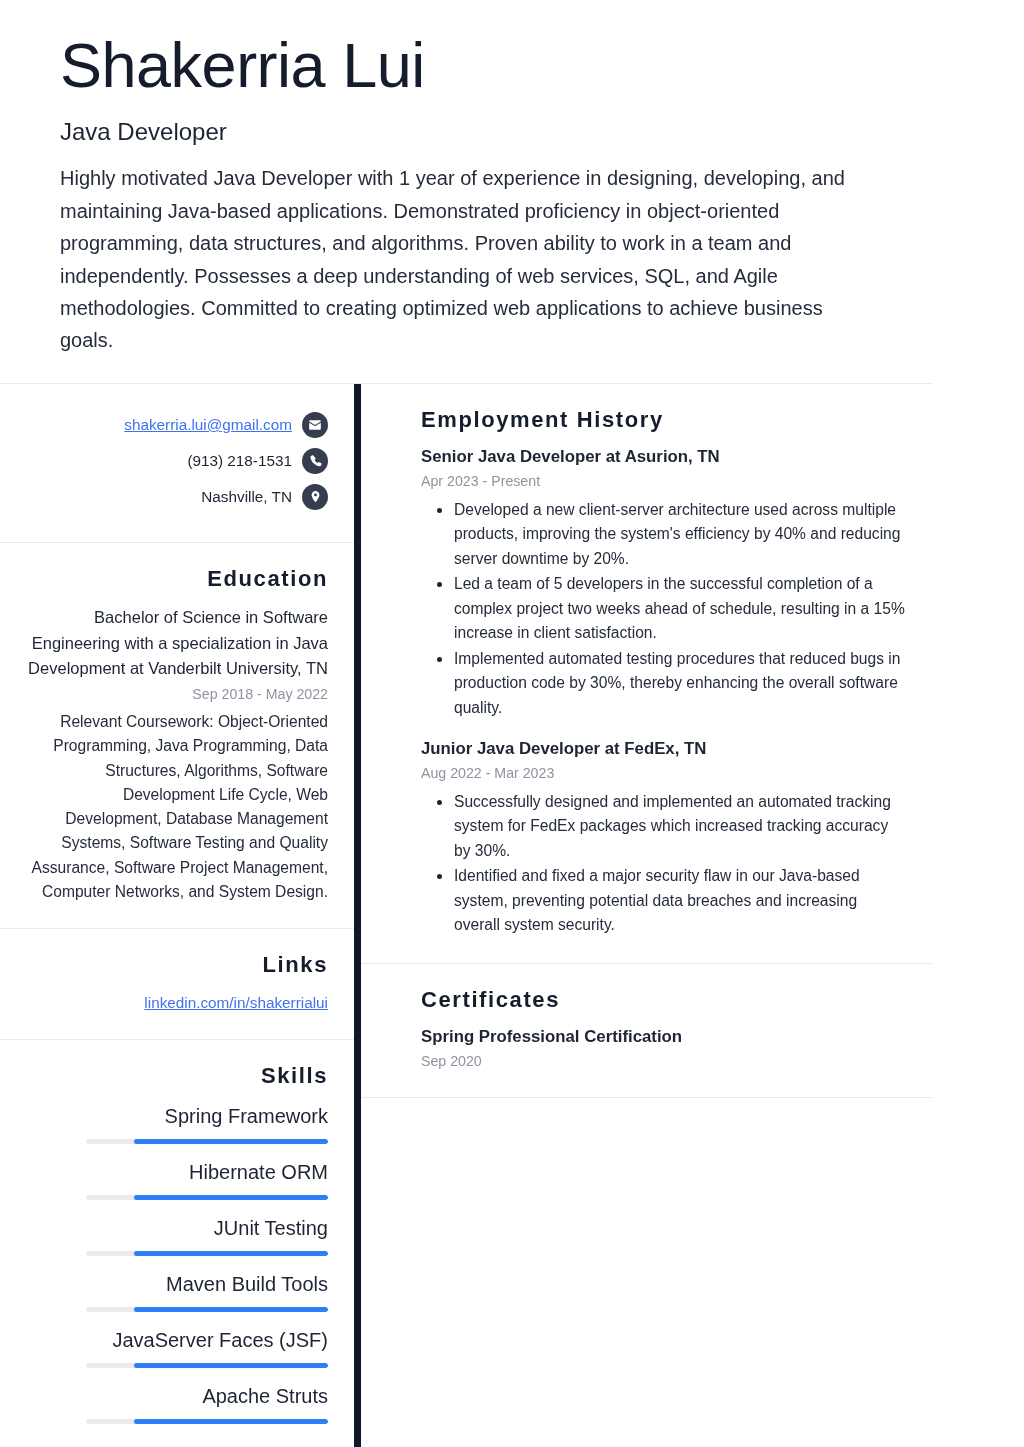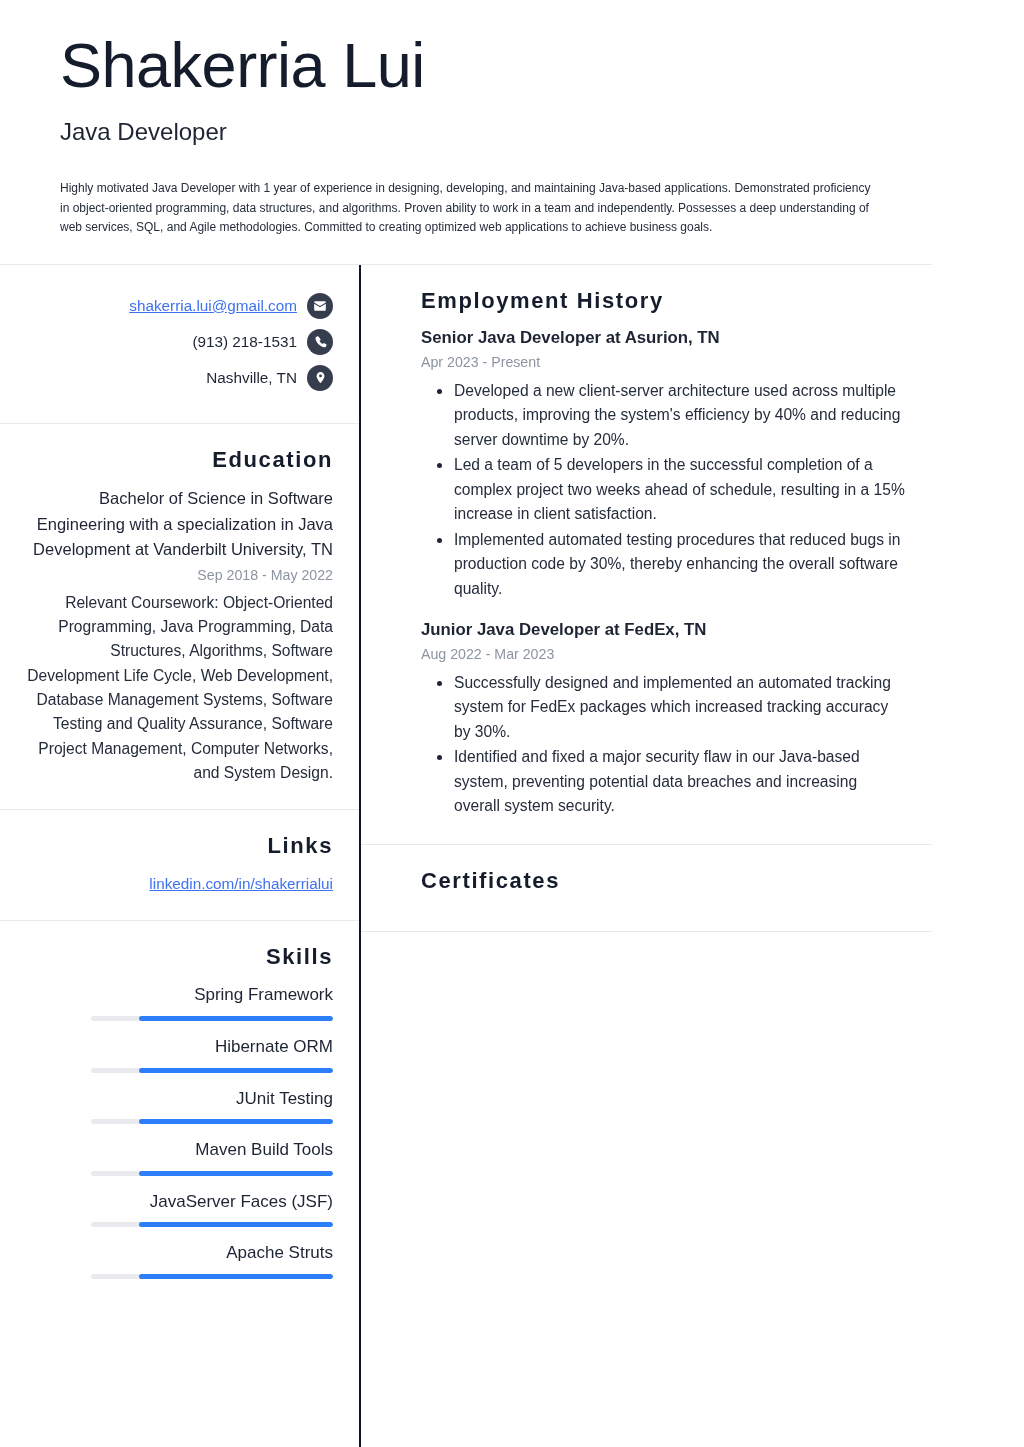--- a/index.html
+++ b/index.html
@@ -41,39 +41,39 @@
 
   .job-title {
     font-size: 24px;
     font-weight: 400;
     color: #1d2433;
     margin-top: 17px;
     line-height: 1.2;
   }
 
   .summary {
-    margin-top: 33px;
-    font-size: 12px;
+    margin-top: 16px;
+    font-size: 20px;
     line-height: 1.62;
     color: #252c3b;
     max-width: 910px;
     text-align: left;
   }
 
   
   .columns {
     display: flex;
     flex: 1 1 auto;
     align-items: stretch;
   }
 
   .col-left {
     width: 361px;
     flex: 0 0 361px;
-    border-right: 2px solid #0f172a;
+    border-right: 7px solid #0f172a;
     display: flex;
     flex-direction: column;
   }
 
   .col-right {
     flex: 1 1 auto;
     display: flex;
     flex-direction: column;
   }
 
@@ -173,21 +173,21 @@
     line-height: 1.5;
   }
 
   
   .skill {
     margin-bottom: 14px;
   }
   .skill:last-child { margin-bottom: 0; }
 
   .skill-name {
-    font-size: 17px;
+    font-size: 20px;
     color: #1d2433;
     line-height: 1.45;
     text-align: right;
     margin-bottom: 8px;
   }
 
   .skill-track {
     height: 5px;
     border-radius: 3px;
     background: #e8eaee;
@@ -402,20 +402,24 @@
             <li>Successfully designed and implemented an automated tracking system for FedEx packages which increased tracking accuracy by 30%.</li>
             <li>Identified and fixed a major security flaw in our Java-based system, preventing potential data breaches and increasing overall system security.</li>
           </ul>
         </div>
       </section>
 
       <section class="block">
         <h2 class="sec-title">Certificates</h2>
 
 
+        <div class="cert">
+          <div class="cert-name">Spring Professional Certification</div>
+          <div class="meta-date">Sep 2020</div>
+        </div>
       </section>
 
 
       <div class="spacer"></div>
 
     </main>
 
   </div>
 </div>
 

